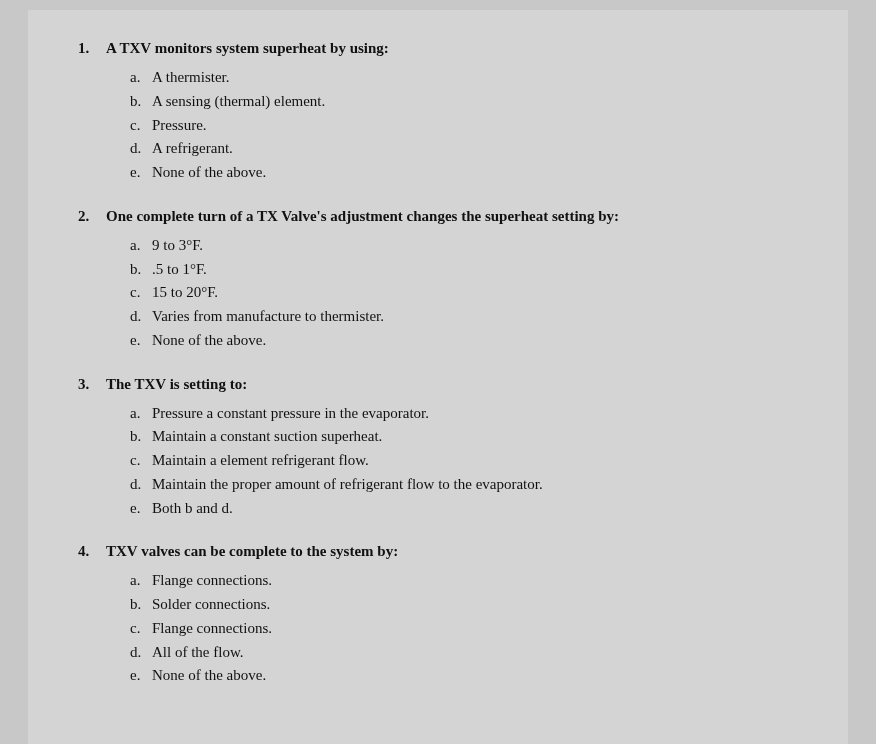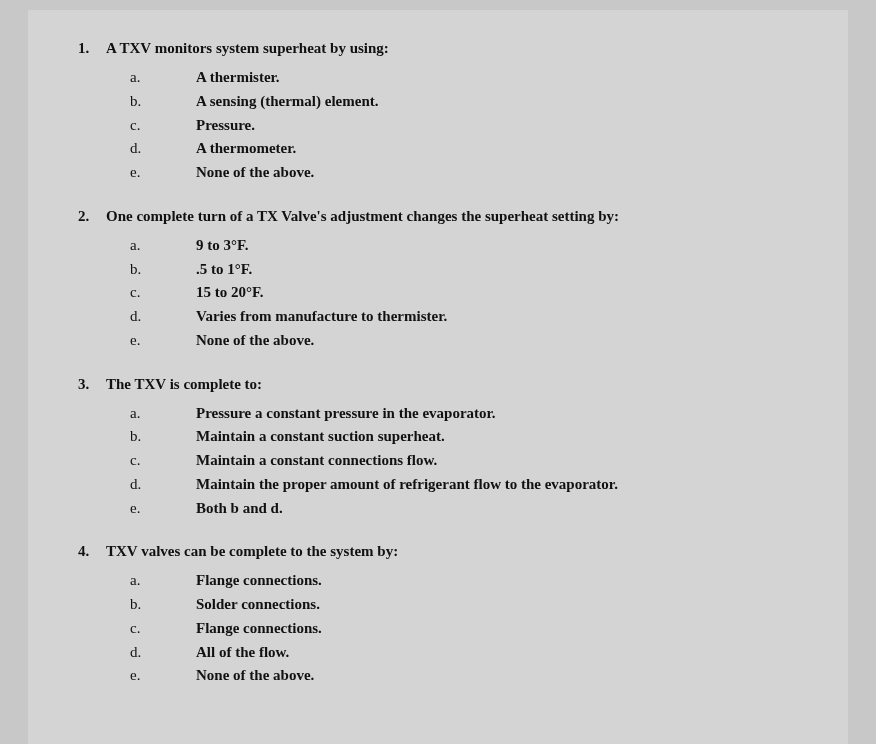--- a/index.html
+++ b/index.html
@@ -61,22 +61,21 @@
       line-height: 1.45;
     }
 
     .option-letter {
       min-width: 22px;
       font-weight: normal;
     }
 
     .option-text {
       flex: 1;
-      font-weight: bold;
-      margin-left: 44px;
+      font-weight: normal;
     }
   </style>
 </head>
 <body>
 
 <div class="page-content">
 
 <div class="question-block">
       <div class="question-title">
         <span class="question-number">1.</span>
@@ -90,21 +89,21 @@
         <li class="option-item">
           <span class="option-letter">b.</span>
           <span class="option-text">A sensing (thermal) element.</span>
         </li>
         <li class="option-item">
           <span class="option-letter">c.</span>
           <span class="option-text">Pressure.</span>
         </li>
         <li class="option-item">
           <span class="option-letter">d.</span>
-          <span class="option-text">A thermometer.</span>
+          <span class="option-text">A refrigerant.</span>
         </li>
         <li class="option-item">
           <span class="option-letter">e.</span>
           <span class="option-text">None of the above.</span>
         </li>
       </ul>
     </div>
     <div class="question-block">
       <div class="question-title">
         <span class="question-number">2.</span>
@@ -129,34 +128,34 @@
         </li>
         <li class="option-item">
           <span class="option-letter">e.</span>
           <span class="option-text">None of the above.</span>
         </li>
       </ul>
     </div>
     <div class="question-block">
       <div class="question-title">
         <span class="question-number">3.</span>
-        <span class="question-text">The TXV is complete to:</span>
+        <span class="question-text">The TXV is setting to:</span>
       </div>
       <ul class="options-list">
         <li class="option-item">
           <span class="option-letter">a.</span>
           <span class="option-text">Pressure a constant pressure in the evaporator.</span>
         </li>
         <li class="option-item">
           <span class="option-letter">b.</span>
           <span class="option-text">Maintain a constant suction superheat.</span>
         </li>
         <li class="option-item">
           <span class="option-letter">c.</span>
-          <span class="option-text">Maintain a constant connections flow.</span>
+          <span class="option-text">Maintain a element refrigerant flow.</span>
         </li>
         <li class="option-item">
           <span class="option-letter">d.</span>
           <span class="option-text">Maintain the proper amount of refrigerant flow to the evaporator.</span>
         </li>
         <li class="option-item">
           <span class="option-letter">e.</span>
           <span class="option-text">Both b and d.</span>
         </li>
       </ul>

